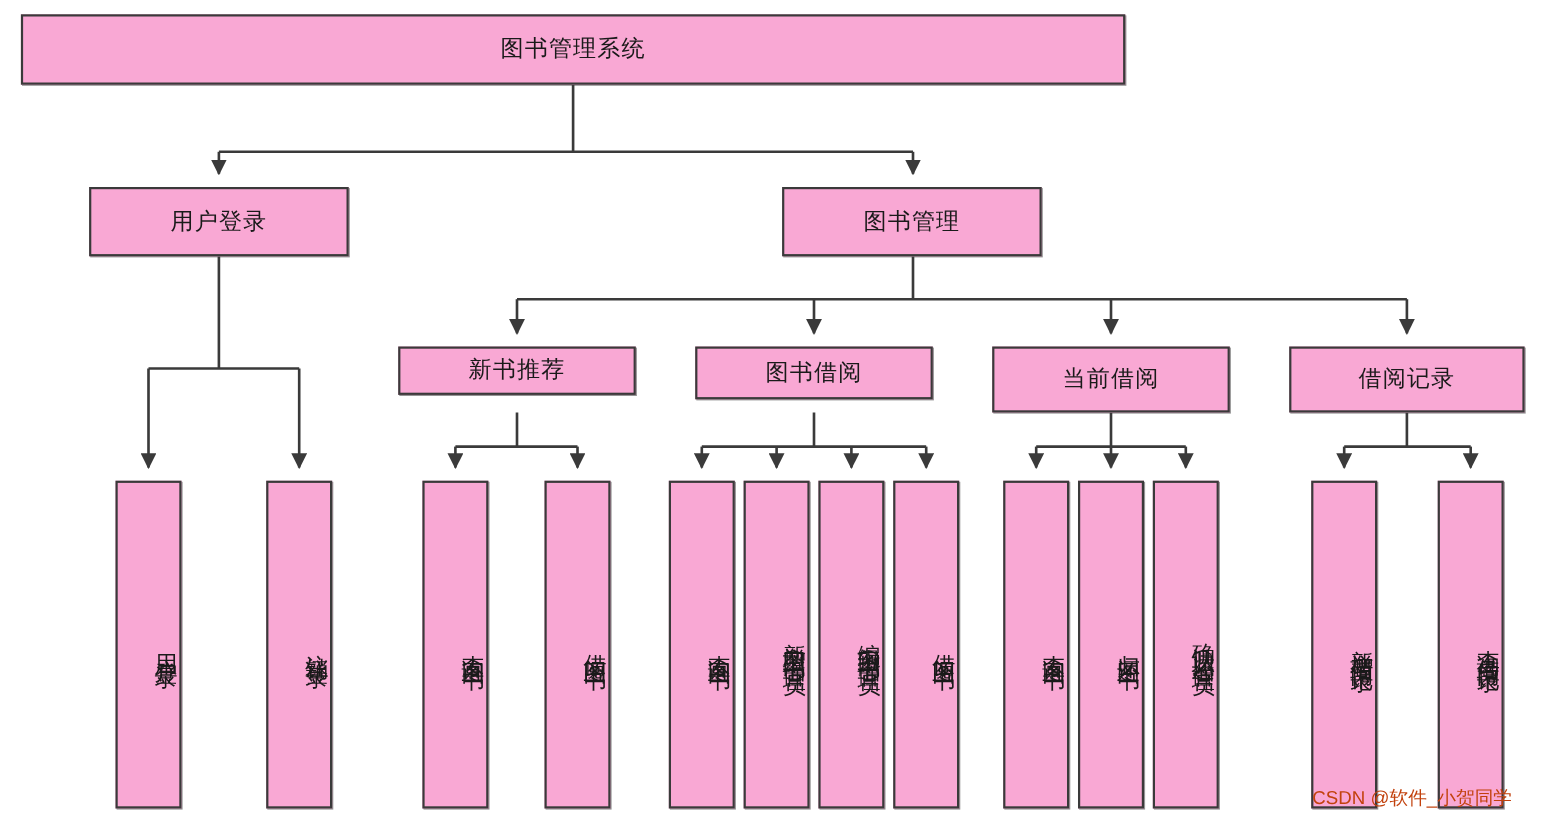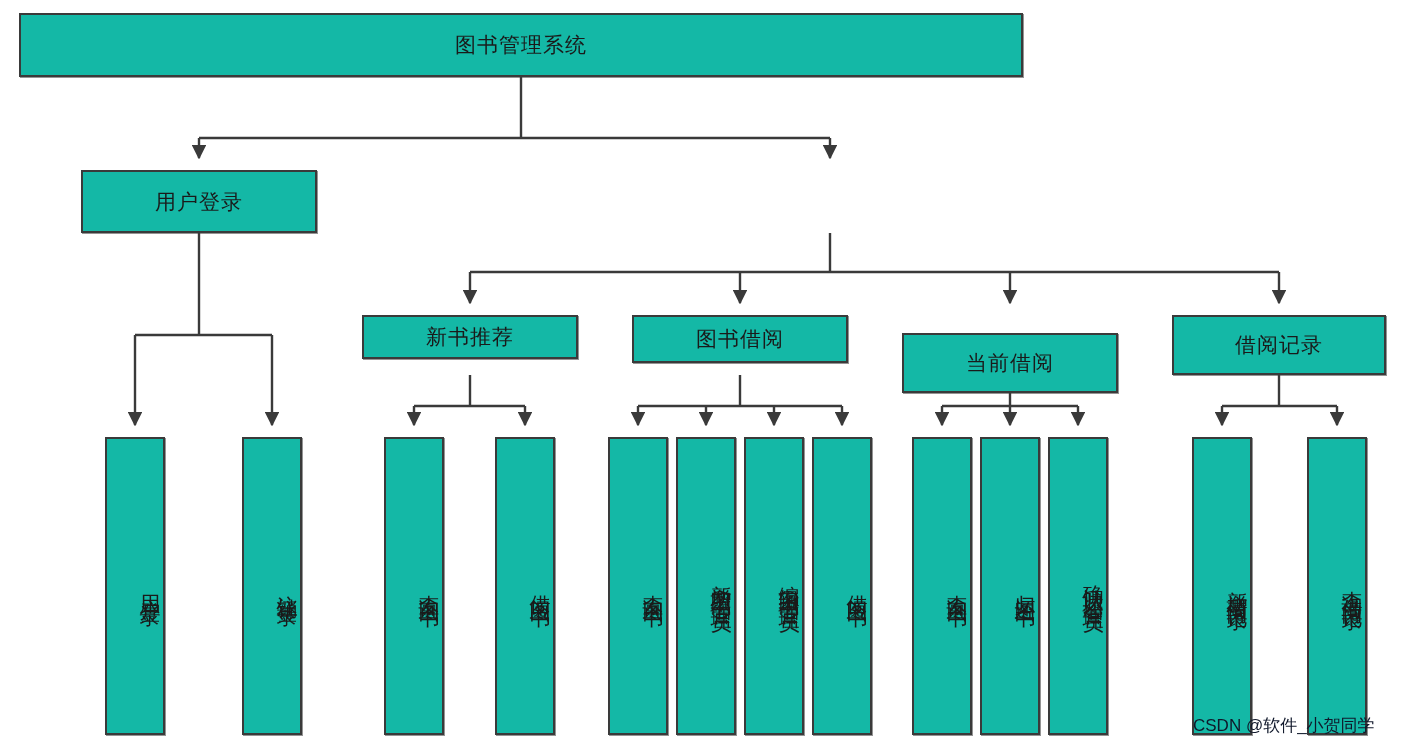--- a/index.html
+++ b/index.html
@@ -22,21 +22,21 @@
     left: 0;
     top: 0;
     width: 1405px;
     height: 747px;
     pointer-events: none;
   }
   .node {
     position: absolute;
     box-sizing: border-box;
     border: 2px solid #3a3a3a;
-    background: #14b8a6;
+    background: #f9a8d4;
     display: flex;
     align-items: center;
     justify-content: center;
     color: #1a1a1a;
     box-shadow: 1px 1px 0 0 rgba(60,60,60,0.55);
   }
   .node.horiz {
     font-size: 21px;
     letter-spacing: 1px;
     line-height: 1.2;
@@ -53,21 +53,21 @@
     justify-content: center;
   }
   .node.vert .vlabel {
     writing-mode: vertical-rl;
     text-orientation: upright;
     text-align: left;
   }
   .watermark {
     position: absolute;
     font-size: 17px;
-    color: #0f172a;
+    color: #c2410c;
     white-space: nowrap;
     letter-spacing: 0px;
   }
 </style>
 </head>
 <body>
 
 <div id="canvas">
 
   <svg id="edges" viewBox="0 0 1405 747" width="1405" height="747" xmlns="http://www.w3.org/2000/svg">
@@ -120,28 +120,31 @@
     </g>
   </svg>
 
   <div class="node horiz" style="left:19px; top:13px; width:1004px; height:64px;">
     <span>图书管理系统</span>
   </div>
 
   <div class="node horiz" style="left:81px; top:170px; width:236px; height:63px;">
     <span>用户登录</span>
   </div>
+  <div class="node horiz" style="left:711px; top:170px; width:236px; height:63px;">
+    <span>图书管理</span>
+  </div>
 
   <div class="node horiz" style="left:362px; top:315px; width:216px; height:44px;">
     <span>新书推荐</span>
   </div>
   <div class="node horiz" style="left:632px; top:315px; width:216px; height:48px;">
     <span>图书借阅</span>
   </div>
-  <div class="node horiz" style="left:902px; top:333px; width:216px; height:60px;">
+  <div class="node horiz" style="left:902px; top:315px; width:216px; height:60px;">
     <span>当前借阅</span>
   </div>
   <div class="node horiz" style="left:1172px; top:315px; width:214px; height:60px;">
     <span>借阅记录</span>
   </div>
 
   <div class="node vert" style="left:105px; top:437px; width:60px; height:298px;">
     <span class="vlabel">用户登录</span>
   </div>
   <div class="node vert" style="left:242px; top:437px; width:60px; height:298px;">

